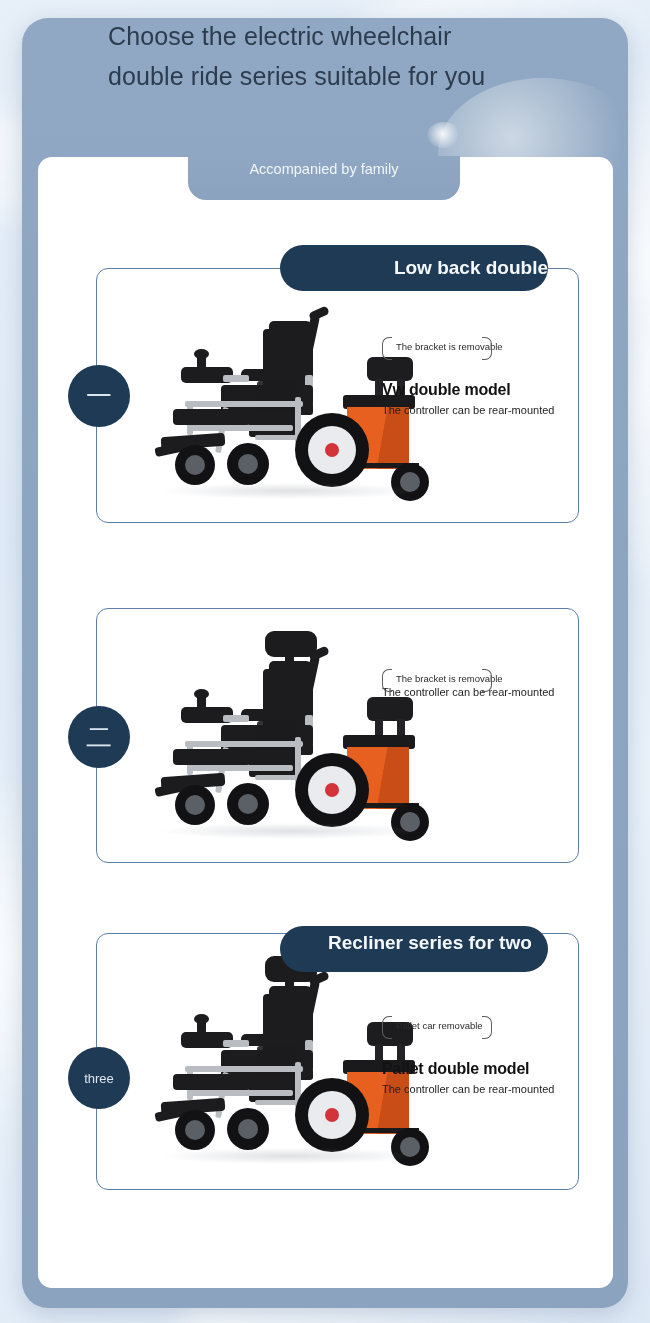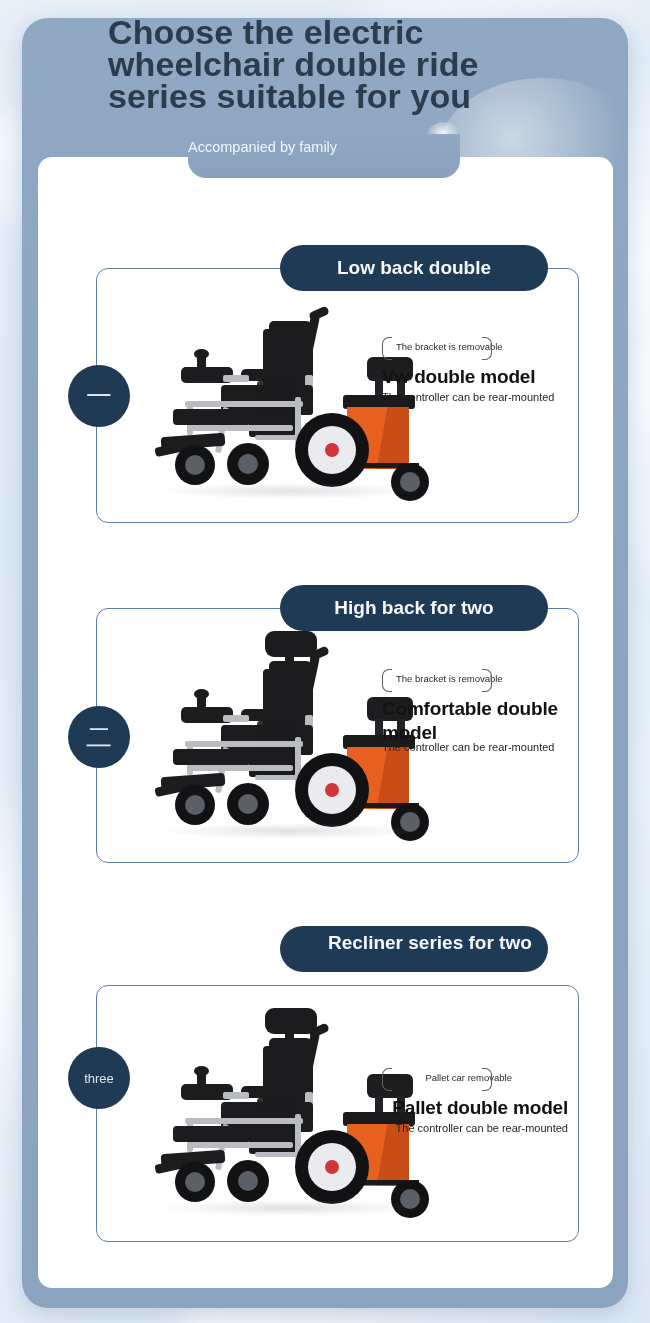--- a/index.html
+++ b/index.html
@@ -65,41 +65,41 @@
     background: radial-gradient(circle at 45% 45%, rgba(255,255,255,0.9), rgba(255,255,255,0) 70%);
     pointer-events: none;
   }
 
   
   .headline {
     position: absolute;
     left: 108px;
     top: 16px;
     width: 420px;
-    font-size: 34px;
-    line-height: 32px;
+    font-size: 25px;
+    line-height: 40px;
     color: #2c3c4e;
-    font-weight: 700;
+    font-weight: 400;
     letter-spacing: 0.1px;
   }
 
   
   .tab {
     position: absolute;
     left: 188px;
-    top: 134px;
+    top: 156px;
     width: 272px;
     height: 44px;
     background: linear-gradient(180deg, #8fa7c2, #8aa2be);
     border-bottom-left-radius: 18px;
     border-bottom-right-radius: 18px;
     color: #f2f6fb;
     font-size: 14.5px;
     line-height: 19px;
-    text-align: left;
+    text-align: center;
     padding-top: 4px;
     box-sizing: border-box;
     z-index: 4;
   }
 
   
   .panel {
     position: absolute;
     left: 38px;
     top: 157px;
@@ -116,39 +116,39 @@
     position: absolute;
     left: 58px;
     width: 481px;
     height: 253px;
     border: 1px solid #5c7ea8;
     border-radius: 12px;
     background: #ffffff;
   }
   .card.c1 { top: 111px; }
   .card.c2 { top: 451px; }
-  .card.c3 { top: 828px; height: 255px; text-align: right; }
+  .card.c3 { top: 776px; height: 255px; }
 
   
   .pill {
     position: absolute;
     width: 268px;
     height: 46px;
     background: #1f3a55;
     border-radius: 23px;
     z-index: 6;
     color: #f4f8fc;
     font-size: 19px;
     font-weight: 600;
     box-sizing: border-box;
   }
   .pill-inner {
     position: absolute;
     left: 0; right: 0; top: 0;
-    text-align: center;
+    text-align: right;
     line-height: 46px;
     white-space: nowrap;
   }
   .pill.p1 { left: 242px; top: 88px; }
   .pill.p2 { left: 242px; top: 428px; }
   .pill.p3 { left: 242px; top: 769px; }
   .pill.p3 .pill-inner {
     text-align: left;
     padding-left: 48px;
     line-height: 29px;
@@ -269,24 +269,24 @@
     position: absolute;
     top: 0;
     width: 9px;
     height: 100%;
     border: 1px solid #5d5d5d;
   }
   .bracketbox::before { left: 0;  border-right: none; border-radius: 7px 0 0 7px; }
   .bracketbox::after  { left: 100px; border-left: none; border-radius: 0 7px 7px 0; }
 
   .model-title {
-    font-size: 19px;
+    font-size: 16px;
     font-weight: 600;
     color: #121212;
-    margin-top: 7px;
+    margin-top: 20px;
     line-height: 24px;
     letter-spacing: -0.2px;
   }
   .model-sub {
     font-size: 11px;
     line-height: 15px;
     color: #1f1f1f;
     margin-top: 1px;
   }
   .info.i2 .model-sub { margin-top: -5px; }
@@ -372,23 +372,20 @@
       </div>
       <div class="info i1">
         <div class="bracketbox">The bracket is removable</div>
         <div class="model-title">Vw double model</div>
         <div class="model-sub">The controller can be rear-mounted</div>
       </div>
     </div>
 
     <div class="numcircle nc2">
       <span>二</span>
-    </div>
-    <div class="pill p2">
-      <div class="pill-inner">High back for two</div>
     </div>
     <div class="card c2">
       <div class="photo">
         <div class="trailer">
           <div class="tr-back"></div>
           <div class="tr-stem1"></div>
           <div class="tr-stem2"></div>
           <div class="tr-top"></div>
           <div class="tr-box"></div>
           <div class="tr-arm"></div>
@@ -430,21 +427,20 @@
               <div class="rim"></div>
             </div>
           <div class="wheel smallwheel2">
               <div class="rim"></div>
             </div>
         </div>
         <div class="floor"></div>
       </div>
       <div class="info i2">
         <div class="bracketbox">The bracket is removable</div>
-        <div class="model-title">Comfortable double model</div>
         <div class="model-sub">The controller can be rear-mounted</div>
       </div>
     </div>
 
     <div class="numcircle nc3 n3">
       <span>three</span>
     </div>
     <div class="pill p3">
       <div class="pill-inner">Recliner series for two</div>
     </div>

